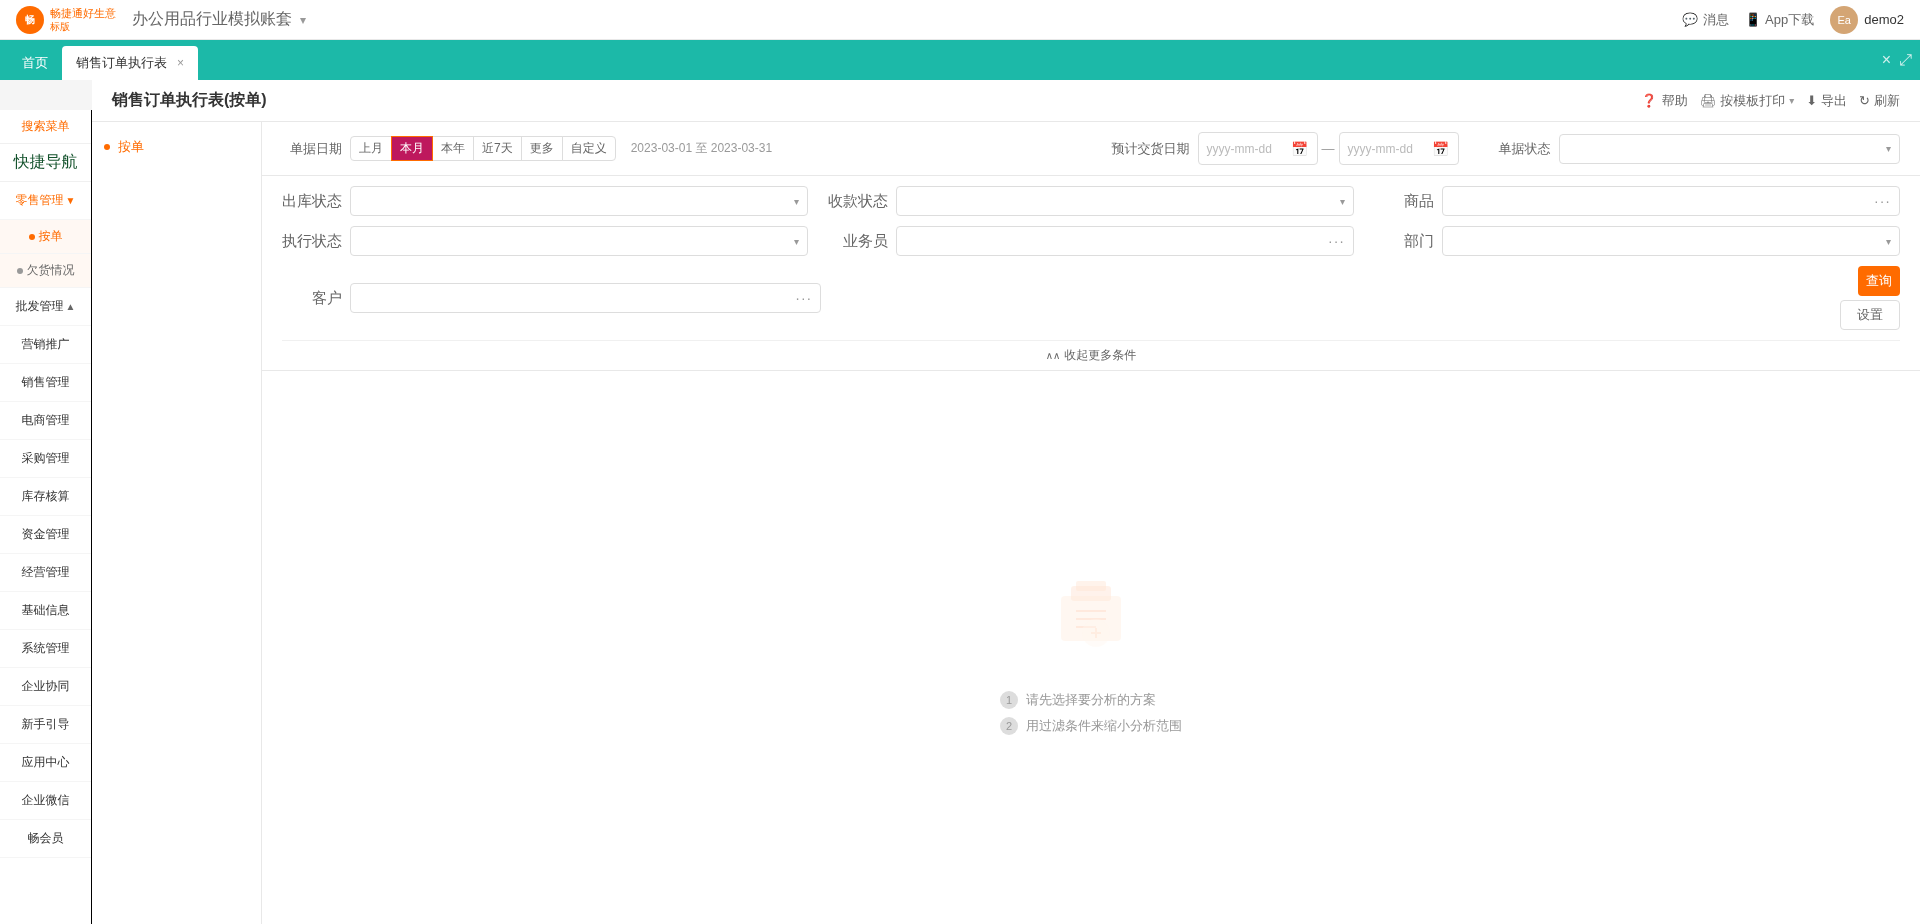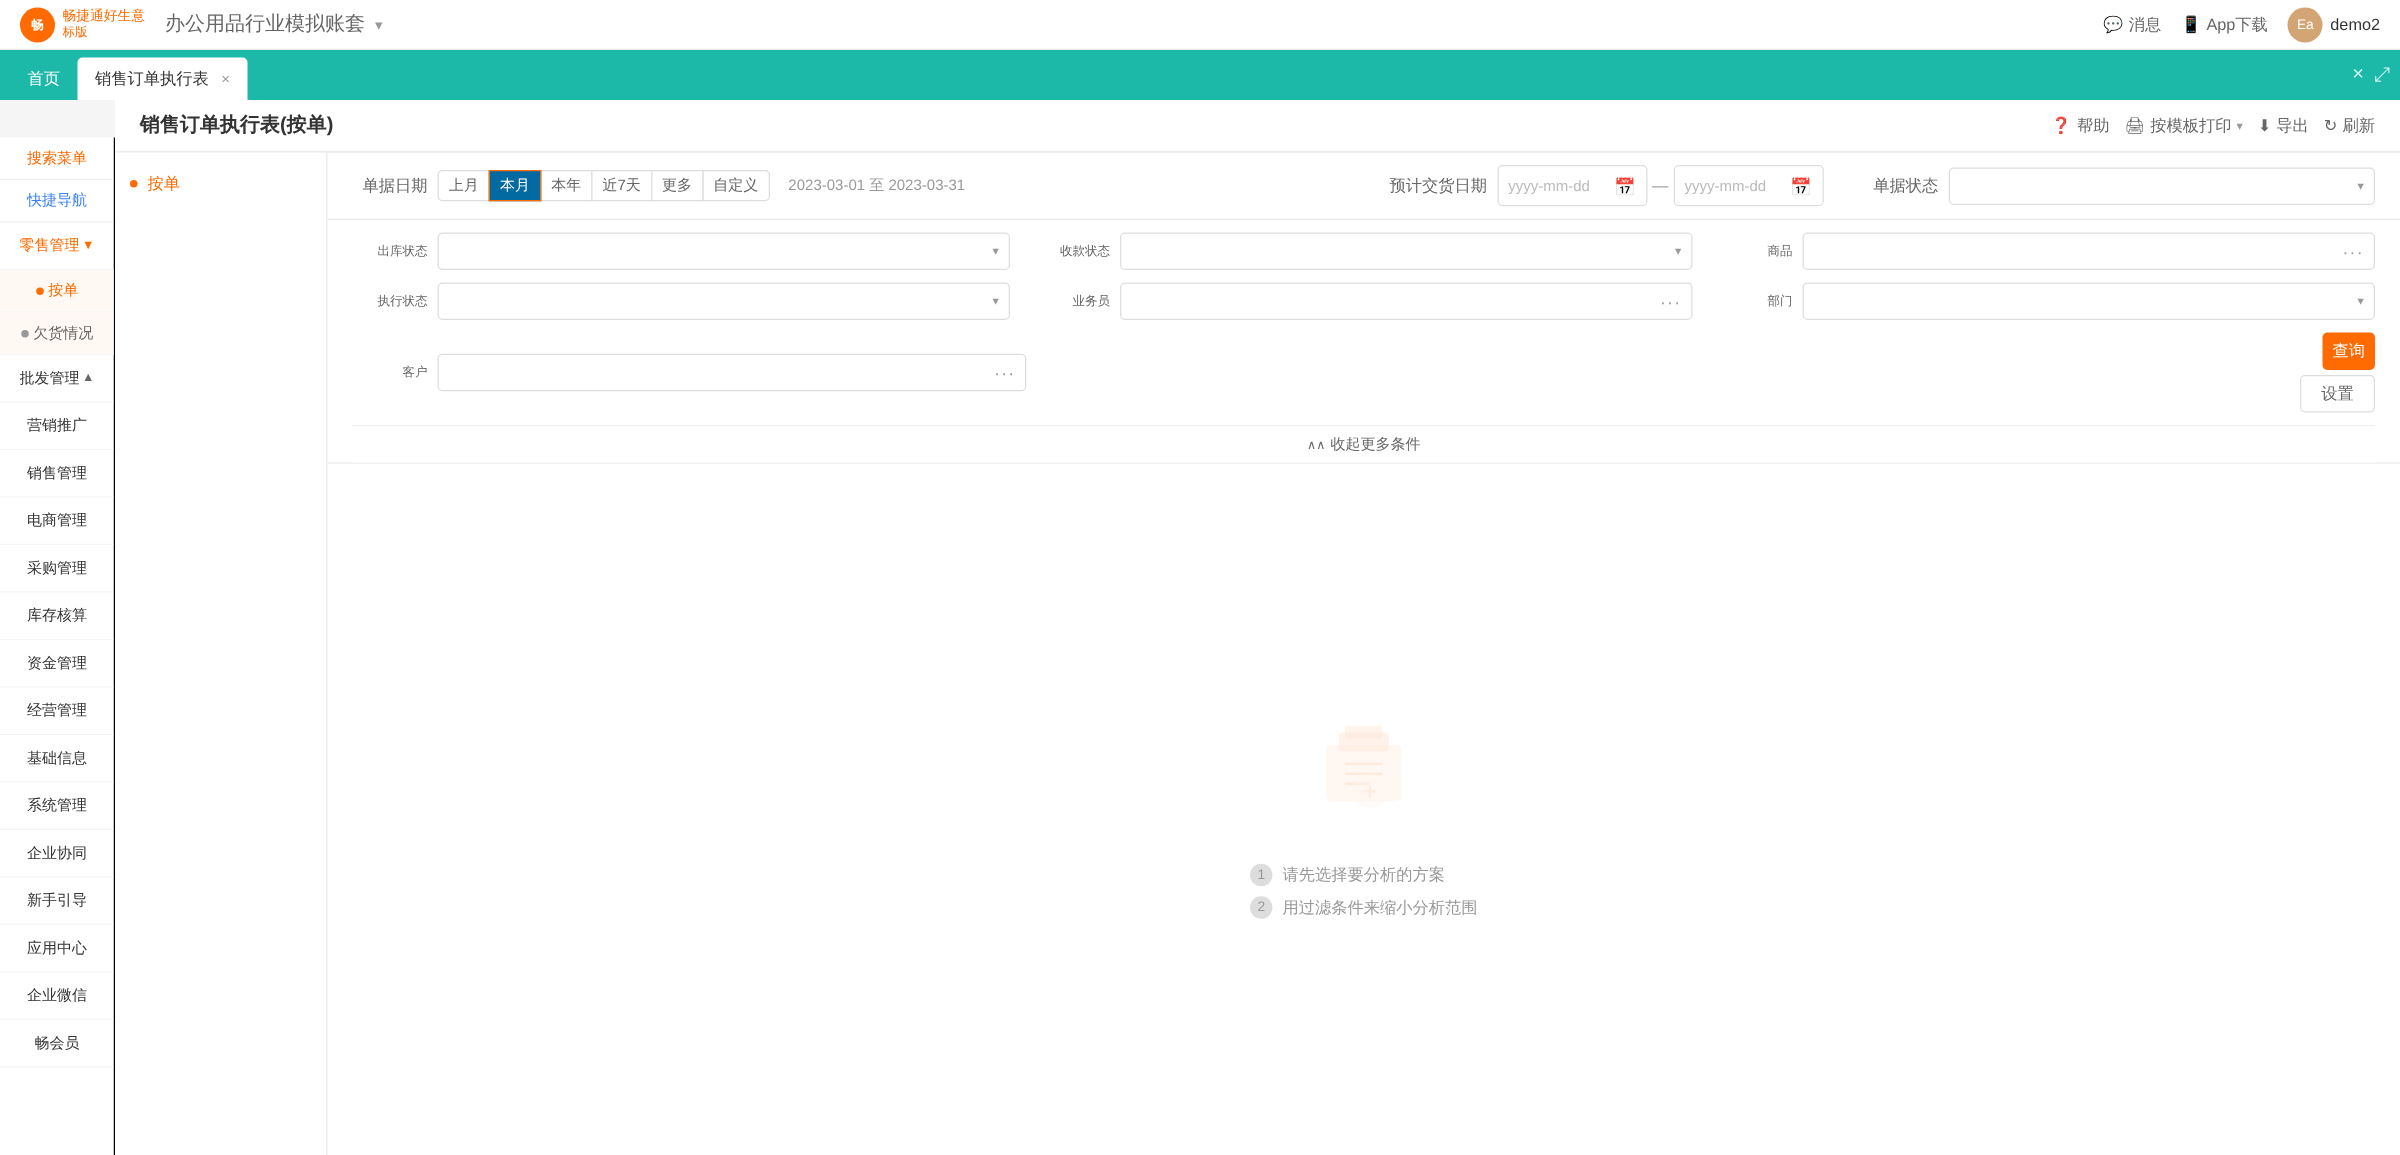--- a/index.html
+++ b/index.html
@@ -36,21 +36,21 @@
     .tab-close { font-size: 12px; color: #999; cursor: pointer; margin-left: 4px; }
     .tabs-right { margin-left: auto; display: flex; align-items: center; gap: 8px; }
     .tabs-right-btn { color: #fff; font-size: 16px; cursor: pointer; opacity: 0.8; }
 
     
     .main-layout { display: flex; flex: 1; overflow: hidden; }
 
     
     .sidebar { width: 92px; background: #fff; border-right: 1px solid #000000; display: flex; flex-direction: column; overflow-y: auto; flex-shrink: 0; margin-top: 30px; }
     .sidebar-search { padding: 8px 10px; font-size: 12px; color: #ff6b00; cursor: pointer; border-bottom: 1px solid #f0f0f0; text-align: center; }
-    .sidebar-nav { padding: 8px 10px; font-size: 12px; color: #3b82f6; cursor: pointer; border-bottom: 1px solid #f0f0f0; text-align: center; }
+    .sidebar-nav { padding: 8px 10px; font-size: 16px; color: #14532d; cursor: pointer; border-bottom: 1px solid #f0f0f0; text-align: center; }
     .sidebar-item {
       padding: 10px 6px; text-align: center; font-size: 12px; color: #333;
       cursor: pointer; border-bottom: 1px solid #f5f5f5; position: relative;
     }
     .sidebar-item.active { color: #ff6b00; }
     .sidebar-item.has-arrow { display: flex; align-items: center; justify-content: center; gap: 2px; }
     .sidebar-submenu { padding: 0; }
     .sidebar-subitem {
       padding: 8px 6px; text-align: center; font-size: 12px; color: #ff6b00;
       cursor: pointer; background: #fff8f3; border-bottom: 1px solid #f5f5f5;
@@ -81,26 +81,26 @@
     .scheme-item .item-dot { width: 6px; height: 6px; border-radius: 50%; margin-right: 8px; flex-shrink: 0; }
     .scheme-item.active { color: #ff6b00; }
 
     
     .main-content { display: flex; flex: 1; overflow: hidden; }
     .content-right { flex: 1; display: flex; flex-direction: column; overflow: hidden; }
 
     
     .date-filter { display: flex; align-items: center; gap: 0; }
     .date-btn { padding: 3px 8px; font-size: 12px; color: #666; cursor: pointer; border: 1px solid #ddd; margin-right: -1px; background: #fff; }
-    .date-btn.active { background: #0369a1; color: #fff; border-color: #ff6b00; z-index: 1; position: relative; }
+    .date-btn.active { background: #be185d; color: #fff; border-color: #ff6b00; z-index: 1; position: relative; }
     .date-btn:first-child { border-radius: 4px 0 0 4px; }
     .date-btn:last-child { border-radius: 0 4px 4px 0; }
     .date-text { font-size: 12px; color: #999; margin-left: 8px; }
     .form-item { display: flex; align-items: center; gap: 8px; }
-    .form-item-label { font-size: 10px; color: #666; white-space: nowrap; min-width: 60px; text-align: right; }
+    .form-item-label { font-size: 15px; color: #666; white-space: nowrap; min-width: 60px; text-align: right; }
     .form-input {
       flex: 1; height: 30px; border: 1px solid #ddd; border-radius: 4px;
       padding: 0 8px; font-size: 12px; color: #333; outline: none;
       display: flex; align-items: center; position: relative; background: #fff;
     }
     .form-input.has-dropdown { cursor: pointer; justify-content: space-between; }
     .form-input .chevron { color: #999; font-size: 10px; }
     .form-input .ellipsis { color: #999; font-size: 14px; letter-spacing: 1px; }
     .date-range { display: flex; align-items: center; gap: 4px; flex: 1; }
     .date-input { flex: 1; height: 33px; border: 1px solid #ddd; border-radius: 4px; padding: 0 8px; font-size: 12px; color: #999; outline: none; display: flex; align-items: center; justify-content: space-between; cursor: pointer; }

